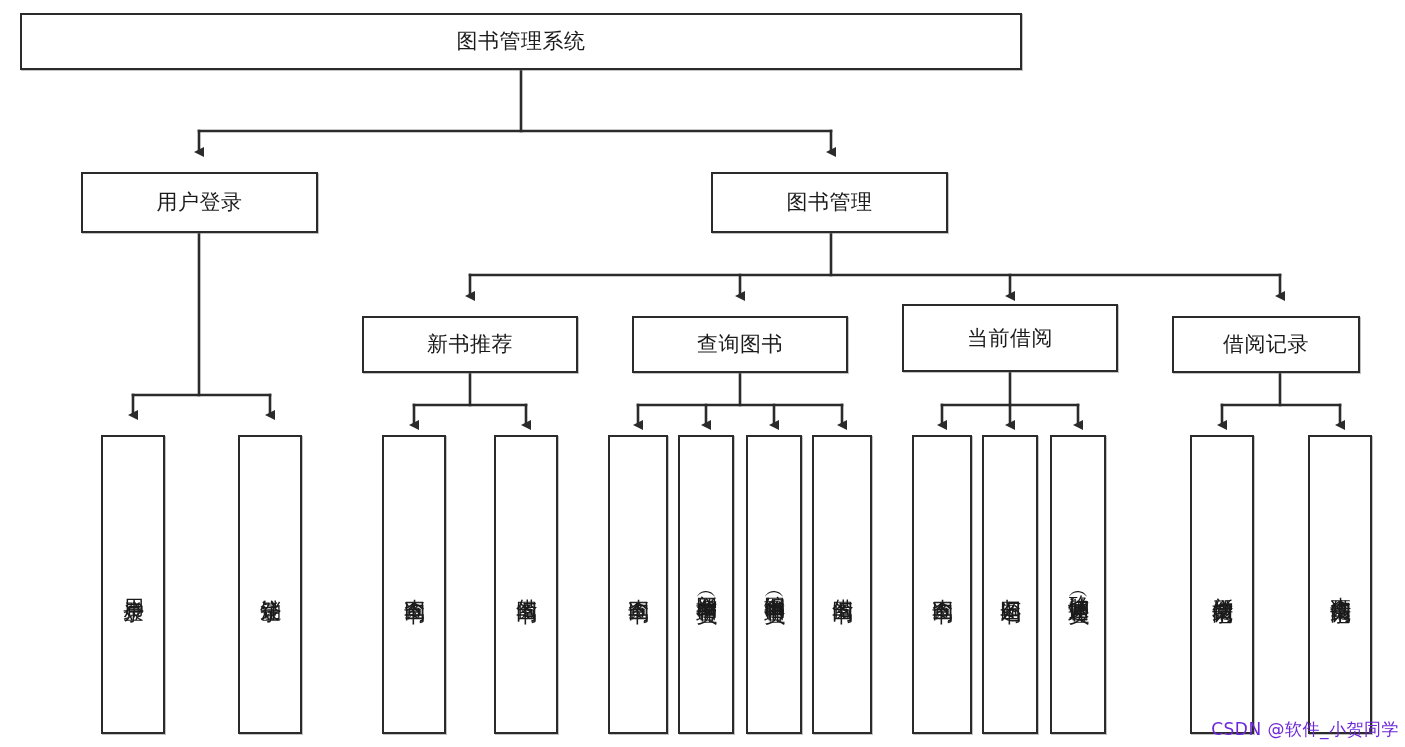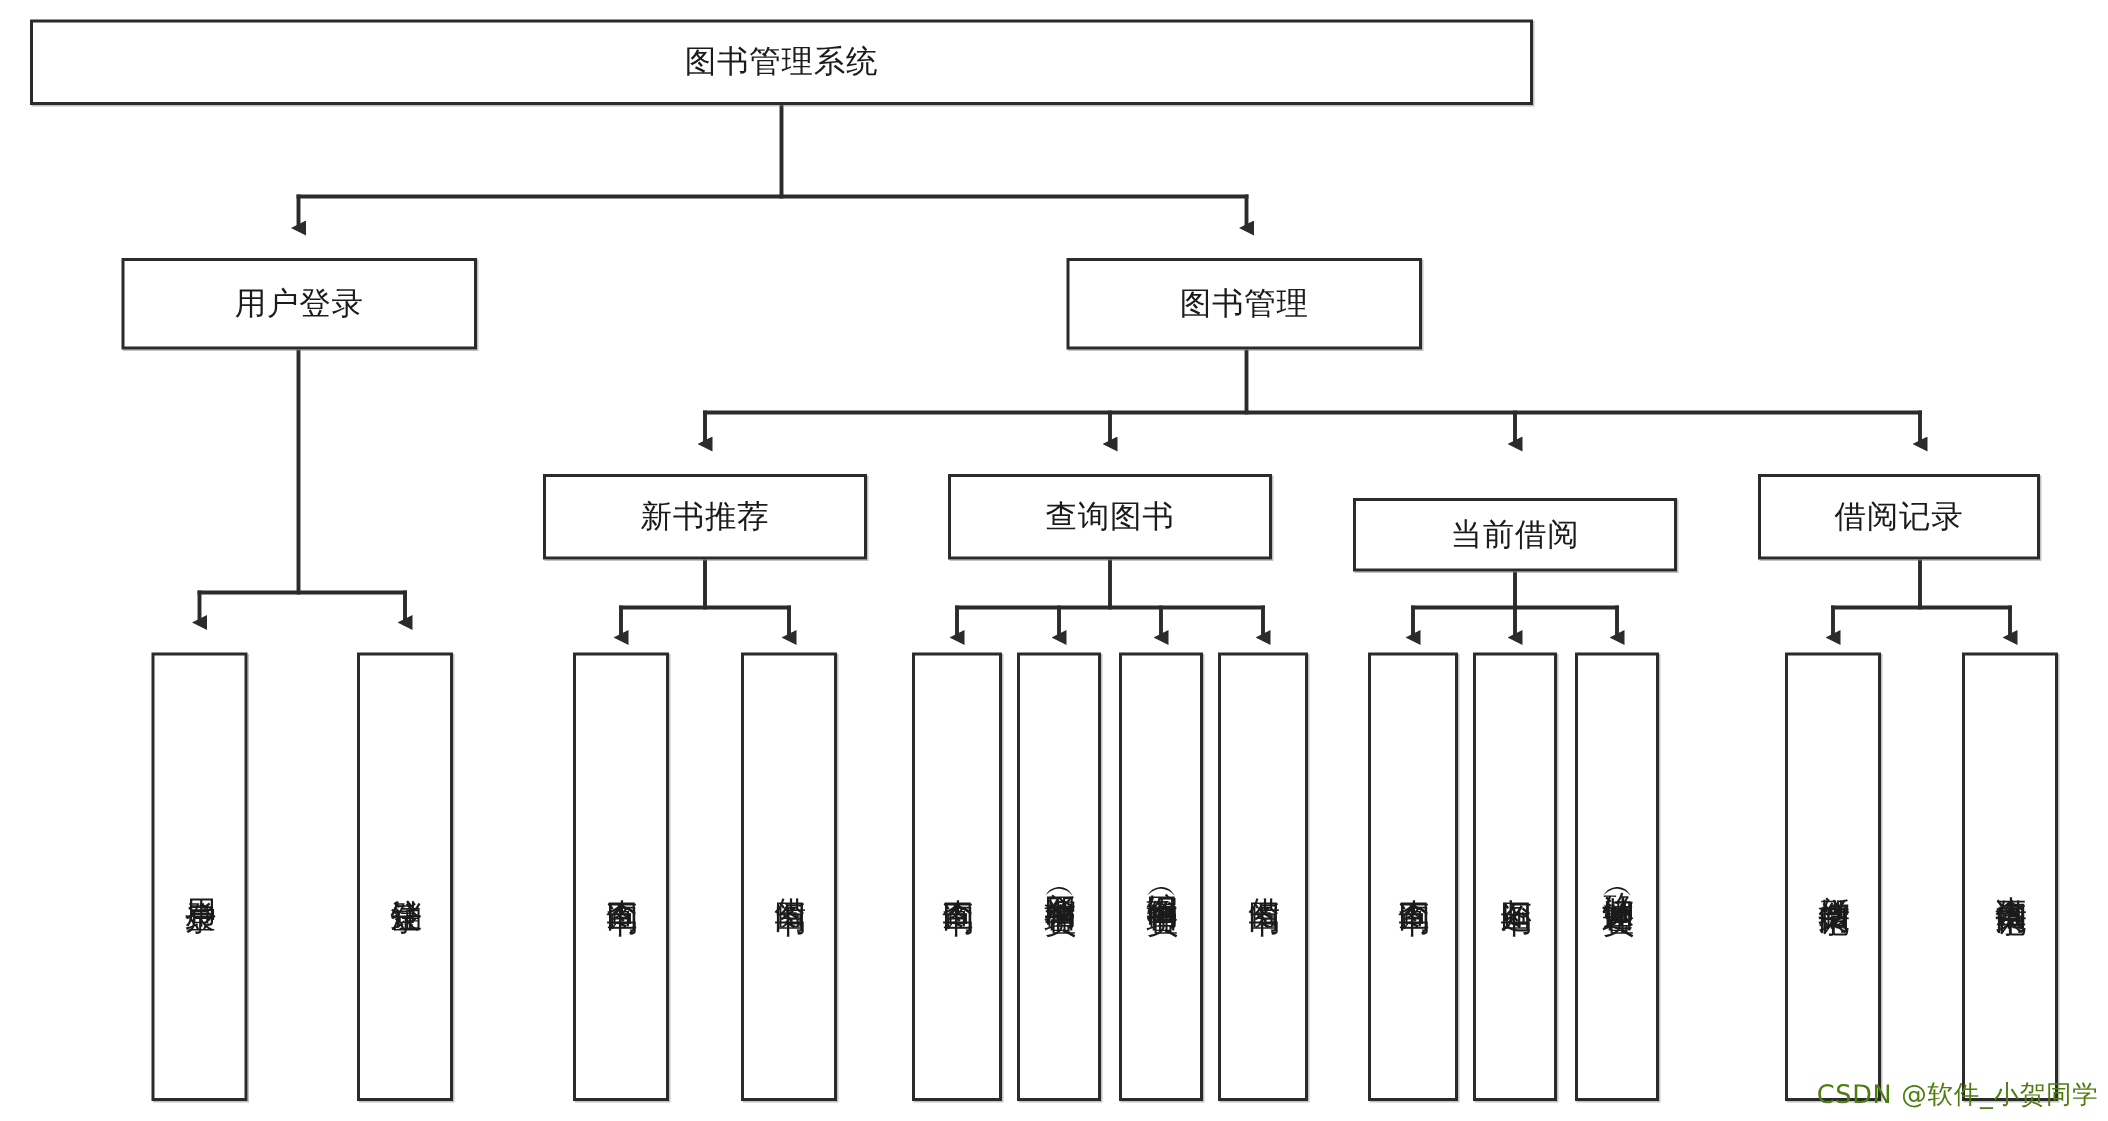--- a/index.html
+++ b/index.html
@@ -58,21 +58,21 @@
     line-height: 1.12;
     letter-spacing: 1.5px;
     max-height: 268px;
     white-space: normal;
   }
   #watermark {
     position: absolute;
     right: 6px;
     bottom: 6px;
     font-size: 17px;
-    color: #4d7c0f;
+    color: #6d28d9;
     letter-spacing: 0.5px;
     white-space: nowrap;
     user-select: none;
   }
 </style>
 </head>
 <body>
 
 <div id="diagram-root">
 
@@ -139,21 +139,21 @@
   </div>
 
   <div class="node horiz" style="left:362px; top:316px; width:216px; height:57px;">
     <span class="label">新书推荐</span>
   </div>
 
   <div class="node horiz" style="left:632px; top:316px; width:216px; height:57px;">
     <span class="label">查询图书</span>
   </div>
 
-  <div class="node horiz" style="left:902px; top:332px; width:216px; height:49px;">
+  <div class="node horiz" style="left:902px; top:304px; width:216px; height:68px;">
     <span class="label">当前借阅</span>
   </div>
 
   <div class="node horiz" style="left:1172px; top:316px; width:188px; height:57px;">
     <span class="label">借阅记录</span>
   </div>
 
   <div class="node vert" style="left:101px; top:435px; width:64px; height:299px;">
     <span class="label">用户登录</span>
   </div>

